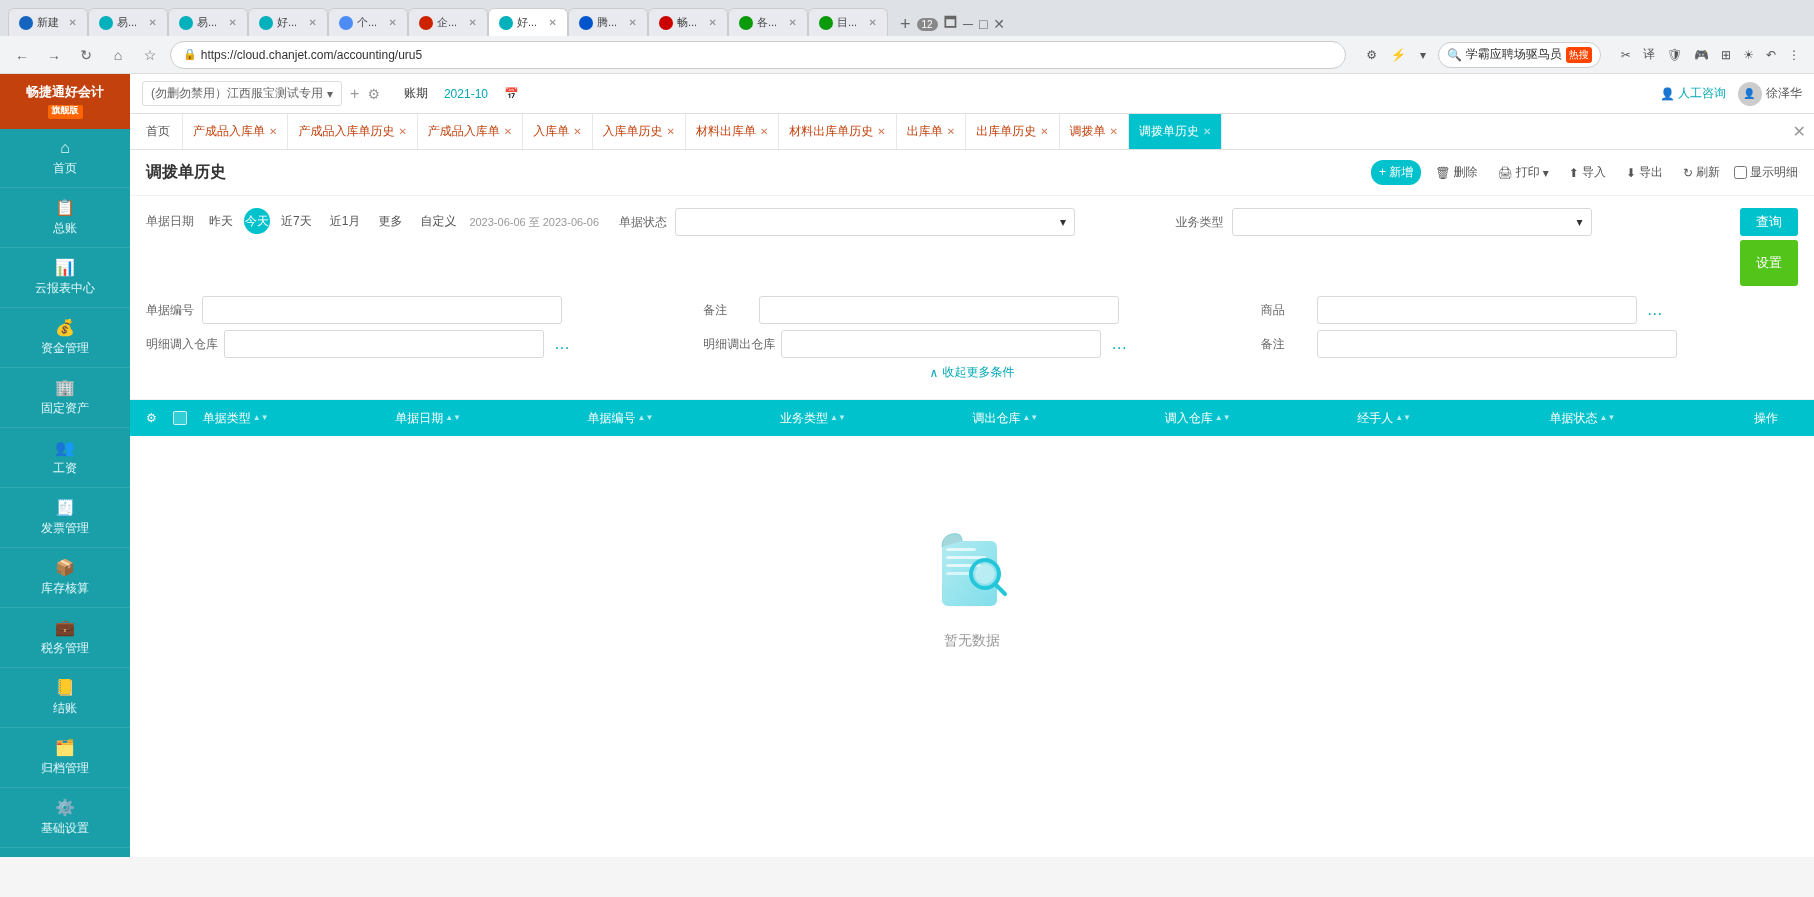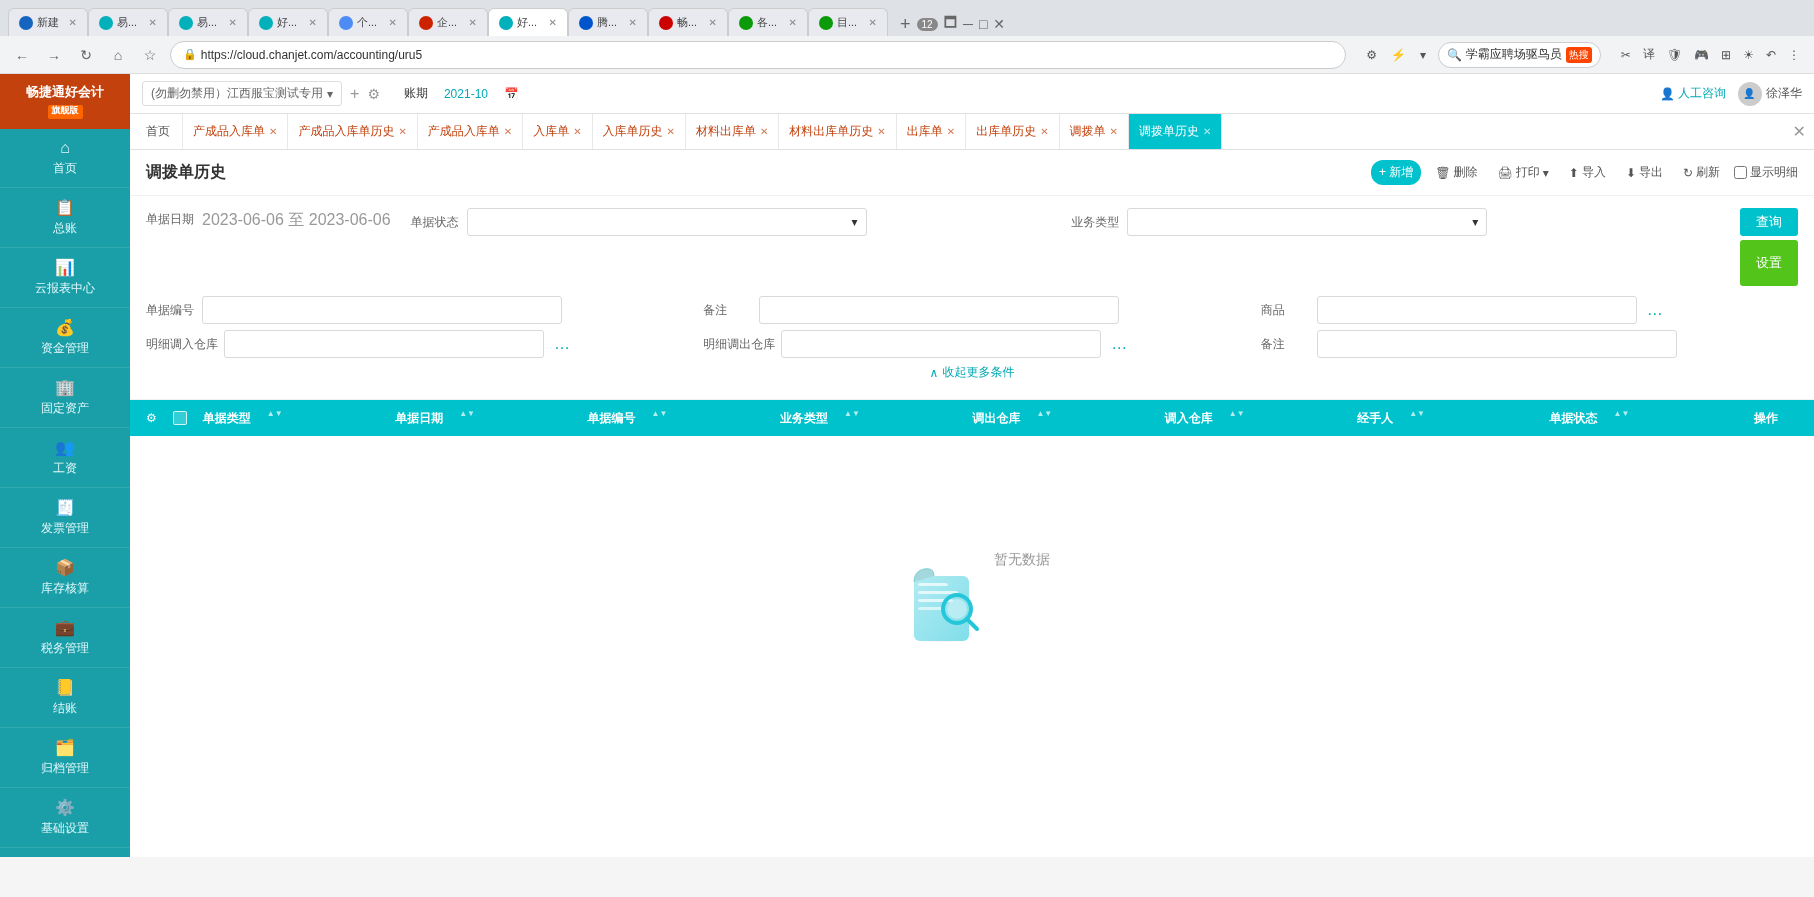--- a/index.html
+++ b/index.html
@@ -355,21 +355,21 @@
       color: #fff;
       border-radius: 50%;
       width: 26px;
       height: 26px;
       display: flex;
       align-items: center;
       justify-content: center;
       padding: 0;
     }
     .date-range-text {
-      font-size: 16px;
+      font-size: 11px;
       color: #999;
       margin-top: 2px;
     }
     .filter-select {
       flex: 1;
       height: 28px;
       border: 1px solid #d9d9d9;
       border-radius: 3px;
       padding: 0 8px;
       font-size: 12px;
@@ -442,26 +442,26 @@
       display: flex;
       align-items: center;
       background: #00c2cc;
       color: #fff;
       font-size: 12px;
       height: 36px;
       padding: 0 8px;
     }
     .th-cell {
       display: flex;
-      gap: 16px;
+      align-items: center;
+      gap: 2px;
       padding: 0 8px;
       white-space: nowrap;
       cursor: pointer;
       user-select: none;
-      font-weight: bold;
     }
     .th-cell .sort-arrows {
       display: flex;
       flex-direction: column;
       font-size: 8px;
       line-height: 1;
       color: rgba(255,255,255,0.7);
     }
     .th-gear { padding: 0 8px; cursor: pointer; }
     .th-checkbox {
@@ -476,23 +476,24 @@
     .th-biz { flex: 1.2; }
     .th-out { flex: 1.2; }
     .th-in { flex: 1.2; }
     .th-handler { flex: 1.2; }
     .th-status { flex: 1.2; }
     .th-action { width: 60px; text-align: right; margin-left: 12px; }
 
     
     .empty-state {
       display: flex;
-      flex-direction: row;
+      flex-direction: column;
+      align-items: center;
       justify-content: center;
-      padding: 115px 0;
+      padding: 80px 0;
       color: #999;
     }
     .empty-icon {
       width: 100px;
       height: 100px;
       margin-bottom: 16px;
     }
     .empty-text { font-size: 14px; color: #999; }
 
     
@@ -776,20 +777,28 @@
           </div>
         </div>
       </div>
 
       <div class="filter-area">
 
         <div class="filter-row">
 
           <div class="filter-group" style="flex:none;gap:6px;">
             <span class="filter-label">单据日期</span>
+            <div class="filter-date-btns">
+              <span class="date-btn">昨天</span>
+              <span class="date-btn active">今天</span>
+              <span class="date-btn">近7天</span>
+              <span class="date-btn">近1月</span>
+              <span class="date-btn">更多</span>
+              <span class="date-btn">自定义</span>
+            </div>
             <div style="display:flex;flex-direction:column;">
               <div class="date-range-text">2023-06-06 至 2023-06-06</div>
             </div>
           </div>
 
           <div class="filter-group" style="flex:2;">
             <span class="filter-label">单据状态</span>
             <div class="filter-select">
               <span></span>
               <span>▾</span>

